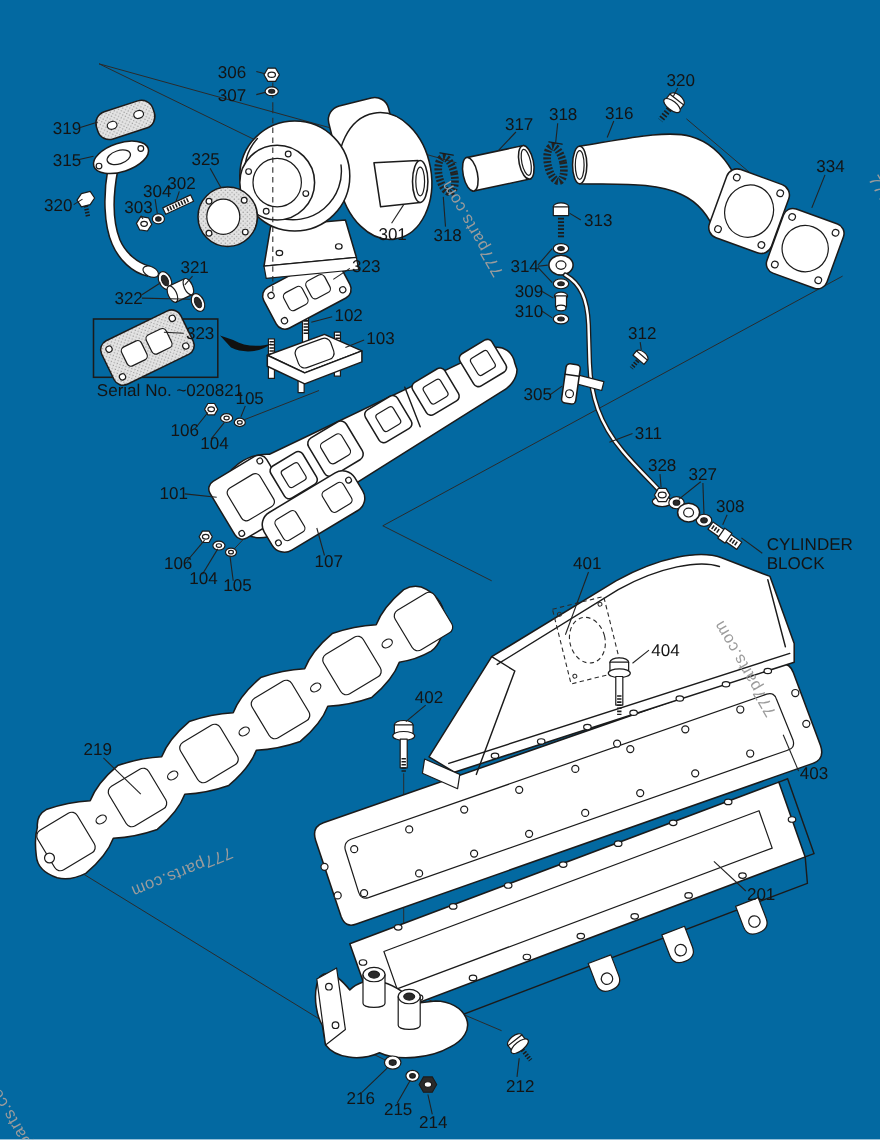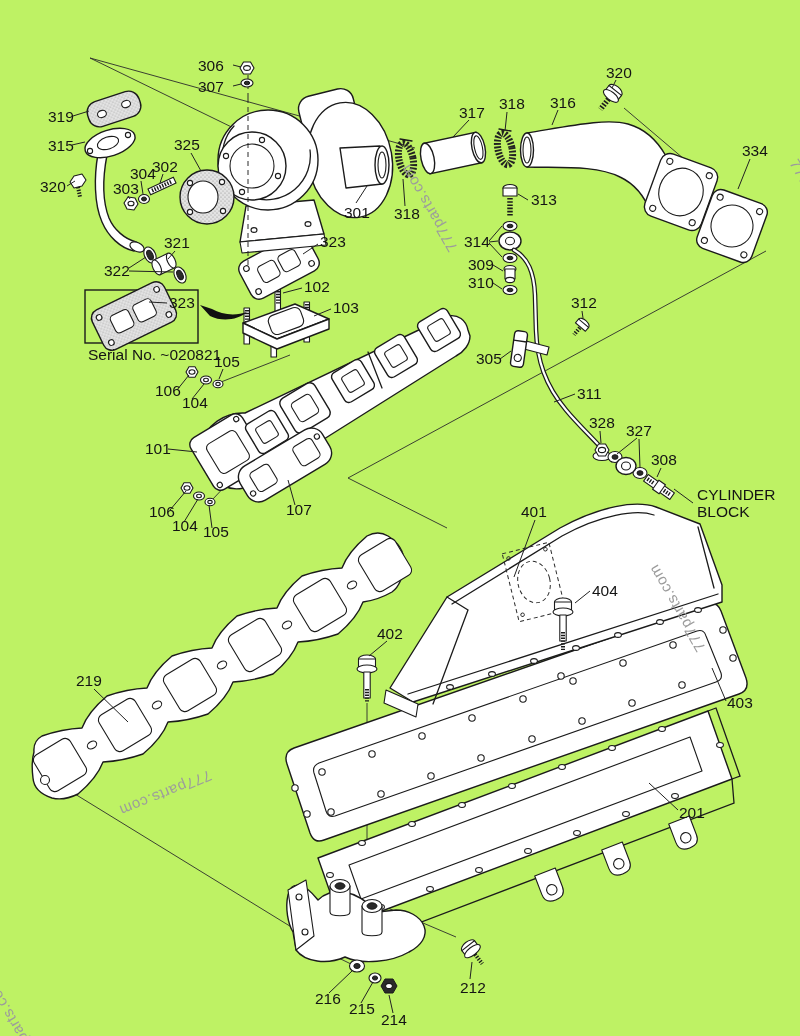--- a/index.html
+++ b/index.html
@@ -1,16 +1,16 @@
 <!DOCTYPE html>
 <html><head>
 <meta charset="utf-8">
 <style>
   html,body{margin:0;padding:0;background:#fff;}
-  #stage{position:relative;width:800px;height:1036px;background:#bef264;overflow:hidden;
+  #stage{position:relative;width:800px;height:1036px;background:#0369a1;overflow:hidden;
          font-family:"Liberation Sans", sans-serif;}
   svg{display:block}
   .pt{fill:#ffffff;stroke:#1b1b1b;stroke-width:1.4;stroke-linejoin:round;}
   .pt2{fill:#ffffff;stroke:#1b1b1b;stroke-width:1.1;stroke-linejoin:round;}
   .dk{fill:#2a2a2a;stroke:#1b1b1b;stroke-width:1;}
   .ln{fill:none;stroke:#1b1b1b;stroke-width:1.3;stroke-linecap:round;}
   .thin{fill:none;stroke:#2b2b2b;stroke-width:0.9;}
   .leader{fill:none;stroke:#222;stroke-width:1;}
   .dash{fill:none;stroke:#2b2b2b;stroke-width:1;stroke-dasharray:5 4;}
   .stip{fill:url(#stip);stroke:#1b1b1b;stroke-width:1.4;stroke-linejoin:round;}

